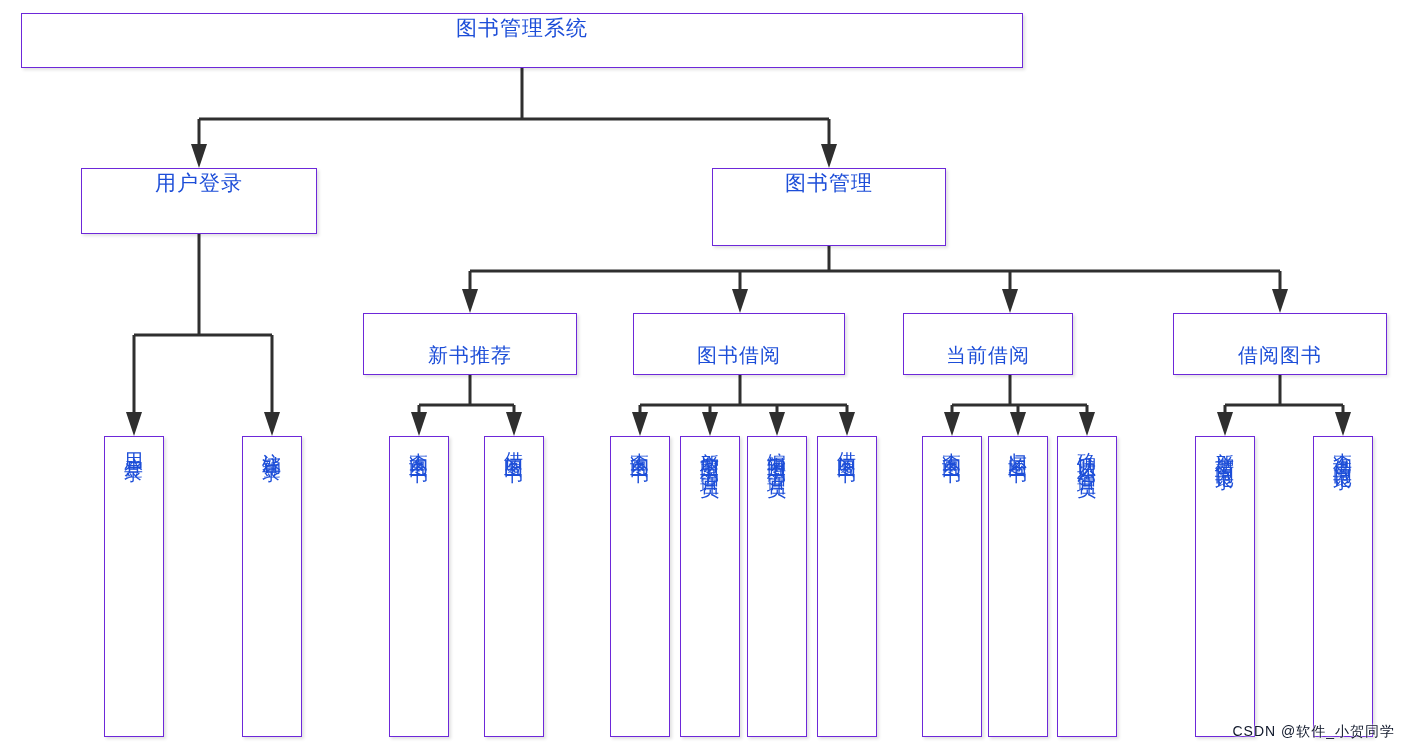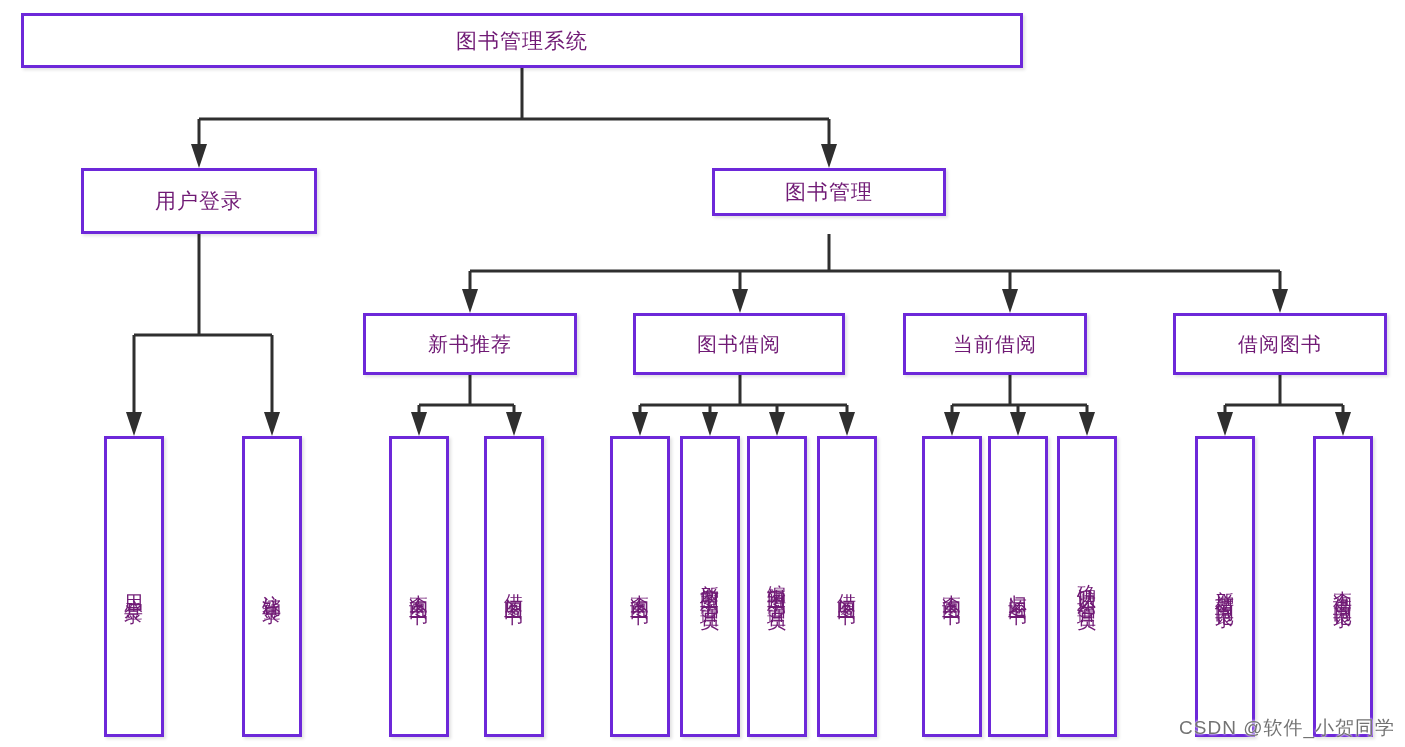--- a/index.html
+++ b/index.html
@@ -4,34 +4,34 @@
 <style>
   html,body { margin:0; padding:0; background:#ffffff; }
   .stage {
     position:relative; width:1405px; height:747px; background:#ffffff;
     font-family:"Liberation Sans", sans-serif; overflow:hidden;
   }
   svg.connectors { position:absolute; left:0; top:0; width:1405px; height:747px; }
   svg.connectors path { stroke:#2f2f2f; stroke-width:3; fill:none; }
   svg.connectors polygon { fill:#2f2f2f; stroke:none; }
   .box {
-    position:absolute; background:#ffffff; border:3px solid #6d28d9;
-    box-sizing:border-box; display:flex; align-items:center; justify-content:center;
-    color:#701a75; box-shadow:2px 2px 3px rgba(0,0,0,0.12);
+    position:absolute; background:#ffffff; border:1px solid #6d28d9;
+    box-sizing:border-box; display:flex; align-items:flex-start; justify-content:center;
+    color:#1d4ed8; box-shadow:2px 2px 3px rgba(0,0,0,0.12);
   }
   .box .h { font-size:21px; letter-spacing:1px; white-space:nowrap; }
-  .lvl3 .h { font-size:20px; }
+  .lvl3 .h { font-size:20px;margin-top:28px; }
   .leaf { top:436px; width:60px; height:301px; }
   .leaf .v {
     writing-mode:vertical-rl; text-orientation:mixed;
     font-size:19px; line-height:1; letter-spacing:4px; white-space:nowrap;
   }
   .watermark {
     position:absolute; right:10px; bottom:6px;
-    font-size:19px; color:#737373; letter-spacing:1px; white-space:nowrap;
+    font-size:14px; color:#0f172a; letter-spacing:1px; white-space:nowrap;
     text-shadow:0 0 3px #ffffff, 0 0 2px #ffffff;
   }
 </style>
 </head>
 <body>
 
 <div class="stage">
 
   <svg class="connectors" viewBox="0 0 1405 747" xmlns="http://www.w3.org/2000/svg">
     <g>
@@ -76,31 +76,31 @@
     </g>
   </svg>
 
   <div class="box" style="left:21px;top:13px;width:1002px;height:55px">
     <span class="h">图书管理系统</span>
   </div>
 
   <div class="box" style="left:81px;top:168px;width:236px;height:66px">
     <span class="h">用户登录</span>
   </div>
-  <div class="box" style="left:712px;top:168px;width:234px;height:48px">
+  <div class="box" style="left:712px;top:168px;width:234px;height:78px">
     <span class="h">图书管理</span>
   </div>
 
   <div class="box lvl3" style="left:363px;top:313px;width:214px;height:62px">
     <span class="h">新书推荐</span>
   </div>
   <div class="box lvl3" style="left:633px;top:313px;width:212px;height:62px">
     <span class="h">图书借阅</span>
   </div>
-  <div class="box lvl3" style="left:903px;top:313px;width:184px;height:62px">
+  <div class="box lvl3" style="left:903px;top:313px;width:170px;height:62px">
     <span class="h">当前借阅</span>
   </div>
   <div class="box lvl3" style="left:1173px;top:313px;width:214px;height:62px">
     <span class="h">借阅图书</span>
   </div>
 
   <div class="box leaf" style="left:104px">
     <span class="v">用户登录</span>
   </div>
   <div class="box leaf" style="left:242px">

